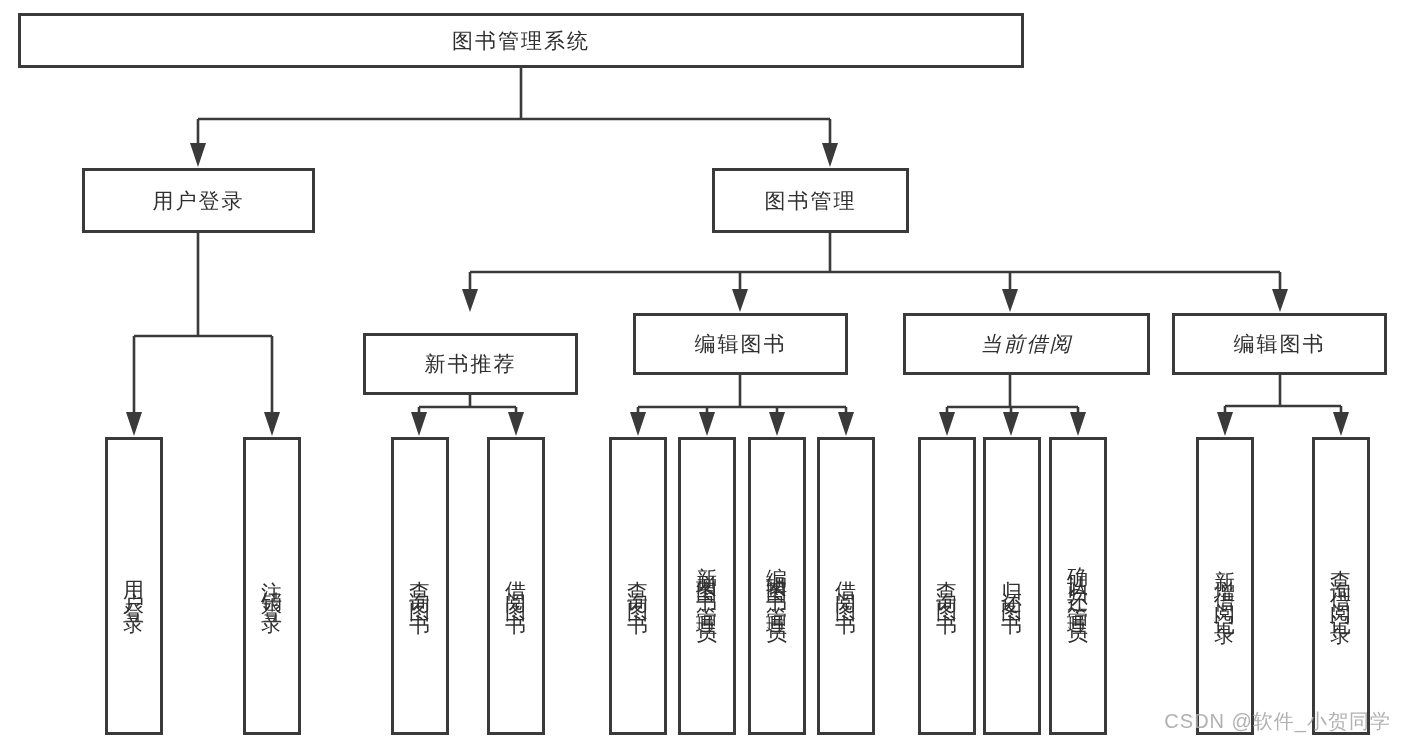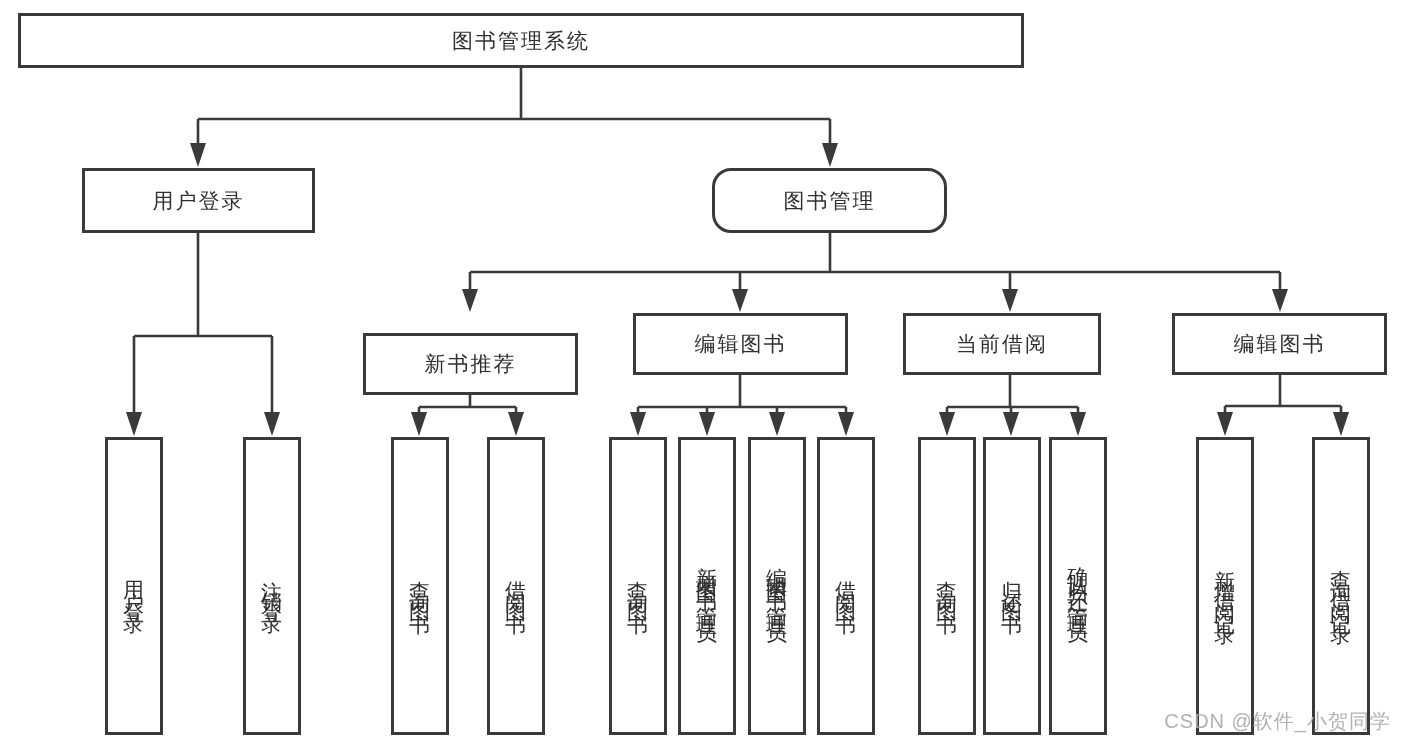--- a/index.html
+++ b/index.html
@@ -84,31 +84,31 @@
     </g>
   </svg>
 
   <div class="node hbox" style="left:18px;top:13px;width:1006px;height:55px;">
     <span>图书管理系统</span>
   </div>
 
   <div class="node hbox" style="left:82px;top:168px;width:233px;height:65px;">
     <span>用户登录</span>
   </div>
-  <div class="node hbox" style="left:712px;top:168px;width:235px;height:65px;border-radius:19px;">
+  <div class="node hbox" style="left:712px;top:168px;width:197px;height:65px;">
     <span>图书管理</span>
   </div>
 
   <div class="node hbox" style="left:363px;top:313px;width:215px;height:62px;margin-top:20px;">
     <span>新书推荐</span>
   </div>
   <div class="node hbox" style="left:633px;top:313px;width:215px;height:62px;">
     <span>编辑图书</span>
   </div>
-  <div class="node hbox" style="left:903px;top:313px;width:198px;height:62px;">
+  <div class="node hbox" style="left:903px;top:313px;width:247px;height:62px;font-style:italic;">
     <span>当前借阅</span>
   </div>
   <div class="node hbox" style="left:1172px;top:313px;width:215px;height:62px;">
     <span>编辑图书</span>
   </div>
 
   <div class="node vbox" style="left:105px;top:437px;width:58px;height:298px;">
     <span>用户登录</span>
   </div>
   <div class="node vbox" style="left:243px;top:437px;width:58px;height:298px;">

